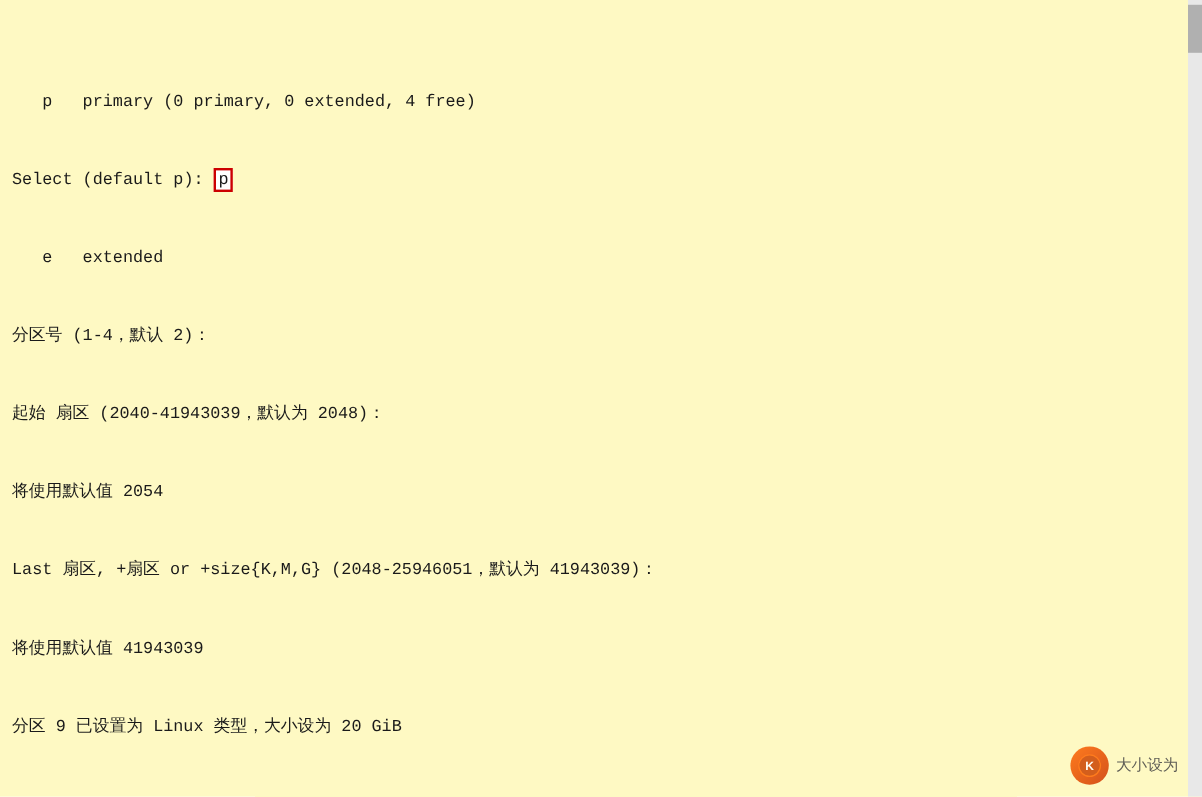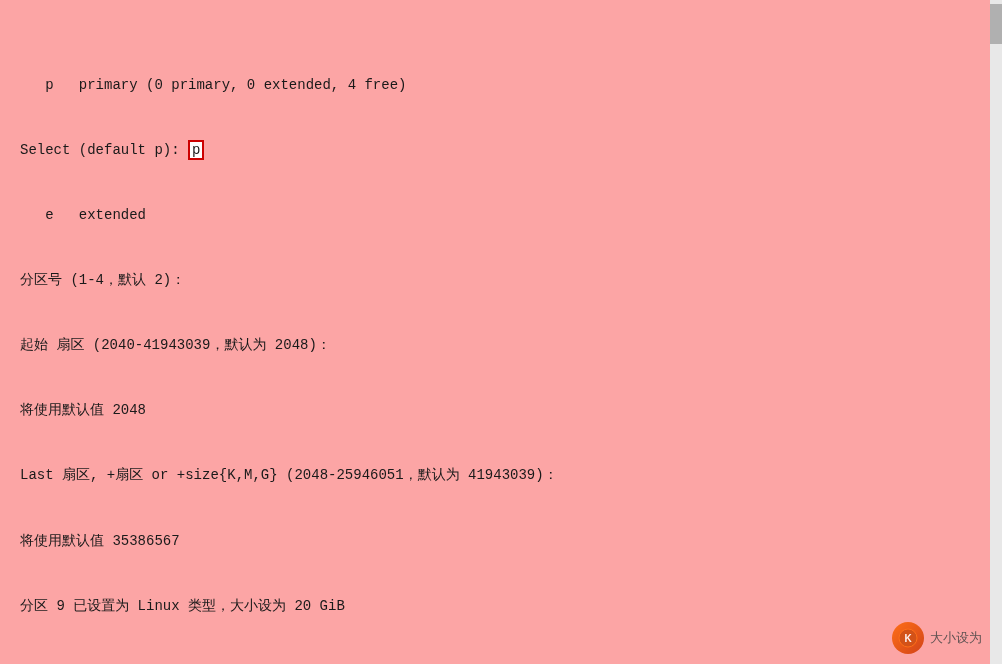--- a/index.html
+++ b/index.html
@@ -15,22 +15,22 @@
       font-family: 'Courier New', Courier, monospace;
       font-size: 14px;
       color: #1a1a1a;
       overflow: hidden;
       position: relative;
     }
 
     .terminal-container {
       width: 100%;
       height: 100%;
-      background-color: #fca5a5;
-      padding: 10px 16px 10px 20px;
+      background-color: #fef9c3;
+      padding: 10px 16px 10px 10px;
       position: relative;
     }
 
     .terminal-content {
       line-height: 1.55;
       white-space: pre;
       font-family: 'Courier New', Courier, monospace;
       font-size: 14px;
     }
 
@@ -99,23 +99,23 @@
 <body>
 
 <div class="terminal-container">
   <div class="terminal-content">
 
     <span class="line">   p   primary (0 primary, 0 extended, 4 free)</span>
     <span class="line">Select (default p): <span class="inline-box">p</span></span>
     <span class="line">   e   extended</span>
     <span class="line">分区号 (1-4，默认 2)：</span>
     <span class="line">起始 扇区 (2040-41943039，默认为 2048)：</span>
-    <span class="line">将使用默认值 2048</span>
+    <span class="line">将使用默认值 2054</span>
     <span class="line">Last 扇区, +扇区 or +size{K,M,G} (2048-25946051，默认为 41943039)：</span>
-    <span class="line">将使用默认值 35386567</span>
+    <span class="line">将使用默认值 41943039</span>
     <span class="line">分区 9 已设置为 Linux 类型，大小设为 20 GiB</span>
     <span class="line"> </span>
     
     
     
     
     
     
     
     

